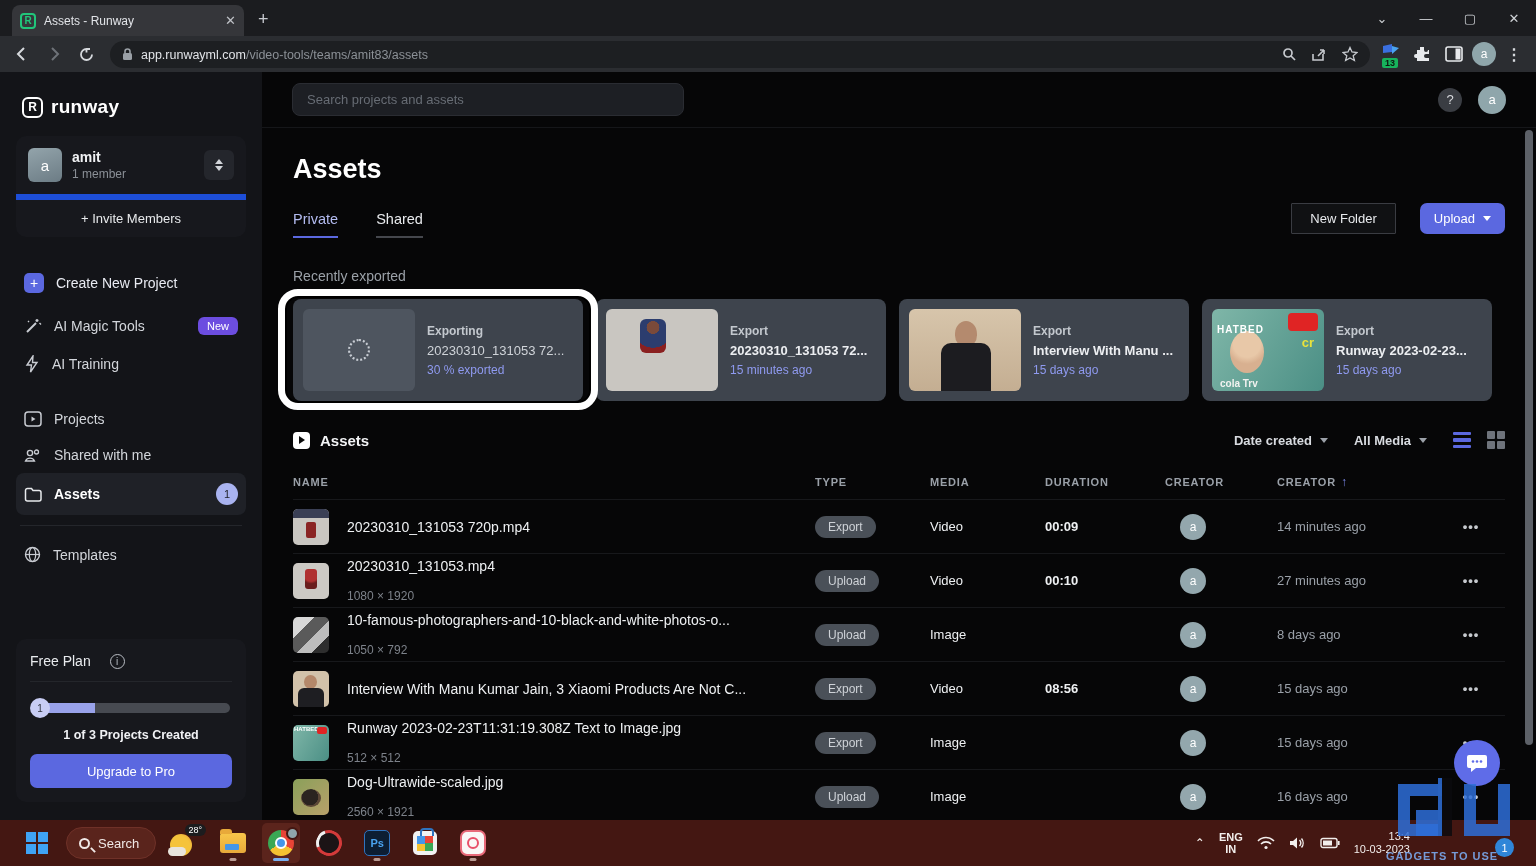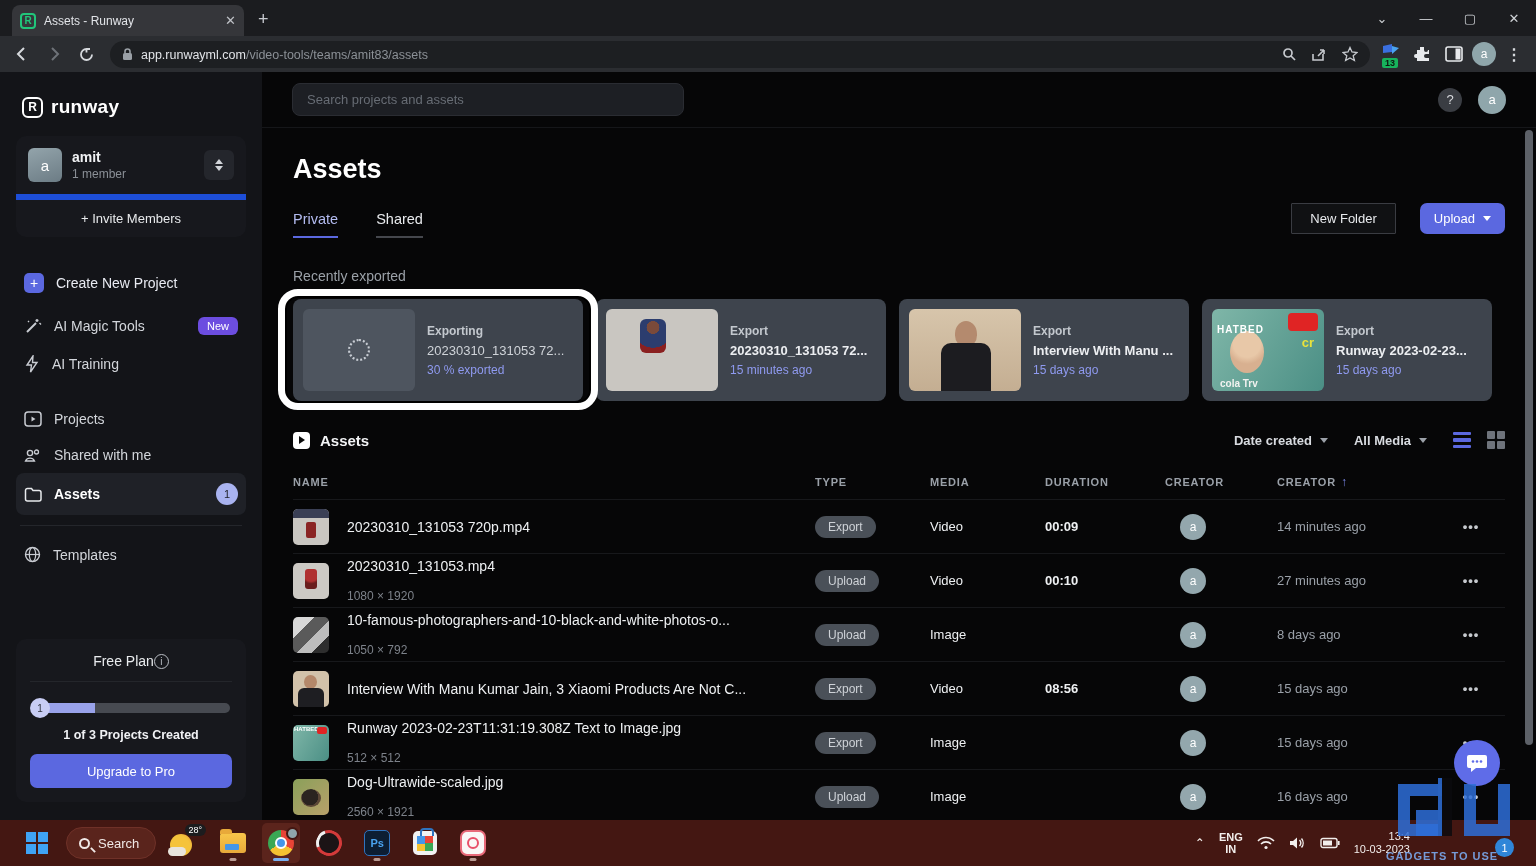--- a/index.html
+++ b/index.html
@@ -45,21 +45,21 @@
   .invite-row { border-top:6px solid #1d4ed8; text-align:center; padding:11px; color:#e8eaec; font-size:13px; }
   .nav-item { display:flex; align-items:center; gap:12px; padding:10px 8px; border-radius:8px; color:#d3d6db; font-size:14px; }
   .nav-item.create { color:#e9ebf2; margin-bottom:4px; }
   .nav-item.active { background:#1f2127; color:#fff; }
   .nav-gap { height:18px; }
   .plus-sq { width:20px; height:20px; border-radius:5px; background:#5b68e0; color:#fff; font-size:14px; display:flex; align-items:center; justify-content:center; }
   .new-badge { margin-left:auto; background:#6c4de0; color:#fff; font-size:11px; padding:3px 9px; border-radius:6px; }
   .count-badge { margin-left:auto; width:22px; height:22px; border-radius:50%; background:#a9b3f0; color:#1c1e26; font-size:11px; display:flex; align-items:center; justify-content:center; }
   .side-div { height:1px; background:#24262b; margin:10px 4px; }
   .plan-card { margin-top:auto; background:#17181d; border-radius:10px; padding:14px; }
-  .plan-title { color:#e9ebee; font-size:14px; text-align:center; display:flex; align-items:center; justify-content:center; gap:0; padding-bottom:12px; border-bottom:1px solid #24262b; }
+  .plan-title { color:#e9ebee; font-size:14px; text-align:center; display:flex; align-items:center; justify-content:flex-start; gap:19px; padding-bottom:12px; border-bottom:1px solid #24262b; }
   .info-circ { width:15px; height:15px; border:1.5px solid #b9bdc4; border-radius:50%; color:#b9bdc4; font-size:10px; display:flex; align-items:center; justify-content:center; }
   .progress-wrap { position:relative; margin:16px 2px 10px 2px; height:20px; display:flex; align-items:center; }
   .progress-track { width:100%; height:10px; border-radius:5px; background:#474a51; overflow:hidden; }
   .progress-fill { width:32%; height:100%; background:#99a2ea; }
   .progress-knob { position:absolute; left:-2px; top:0; width:20px; height:20px; border-radius:50%; background:#c8cdf4; color:#30343f; font-size:10px; display:flex; align-items:center; justify-content:center; }
   .plan-usage { color:#f0f1f4; font-size:12.5px; font-weight:bold; text-align:center; margin-bottom:12px; }
   .upgrade-btn { width:100%; height:34px; border:none; border-radius:7px; background:#5b68e0; color:#fff; font-size:13px; font-family:inherit; }
 
   
   .main { flex:1; position:relative; background:#060607; }

